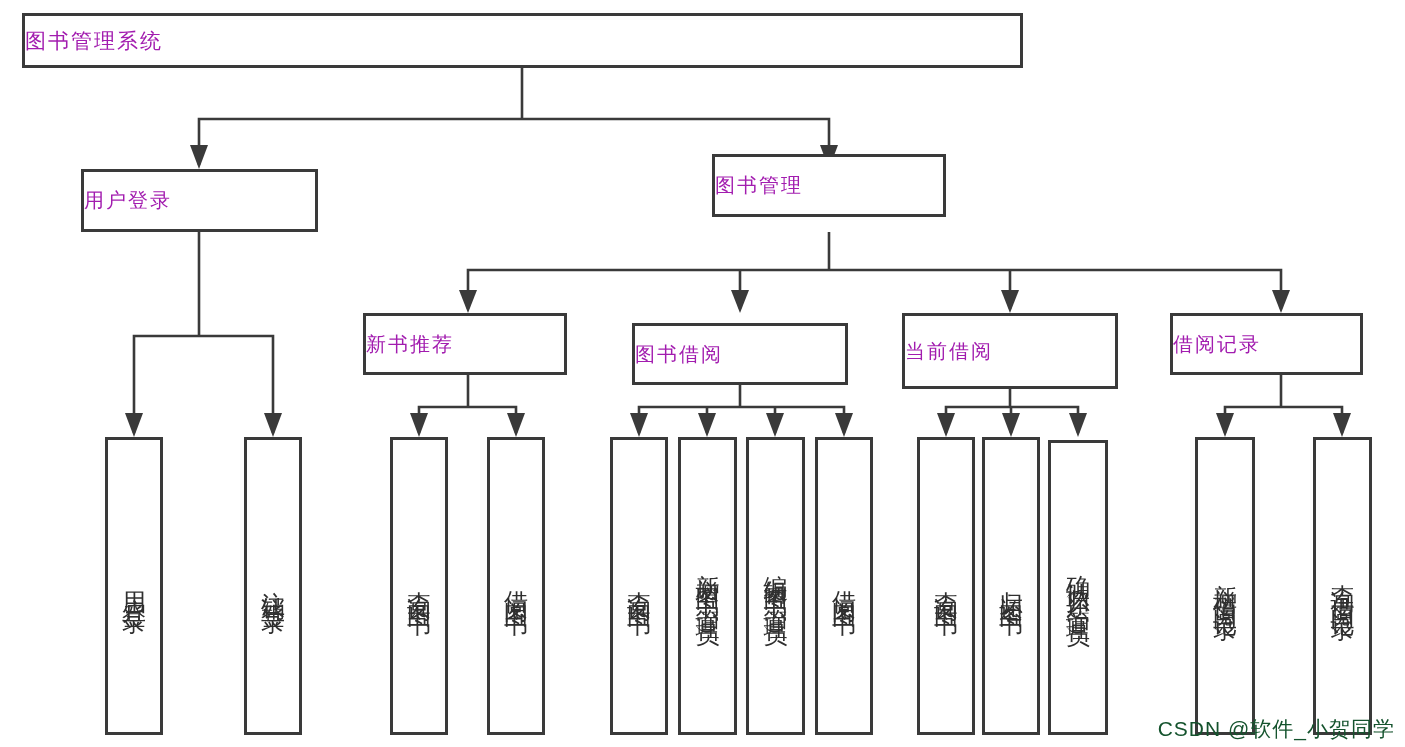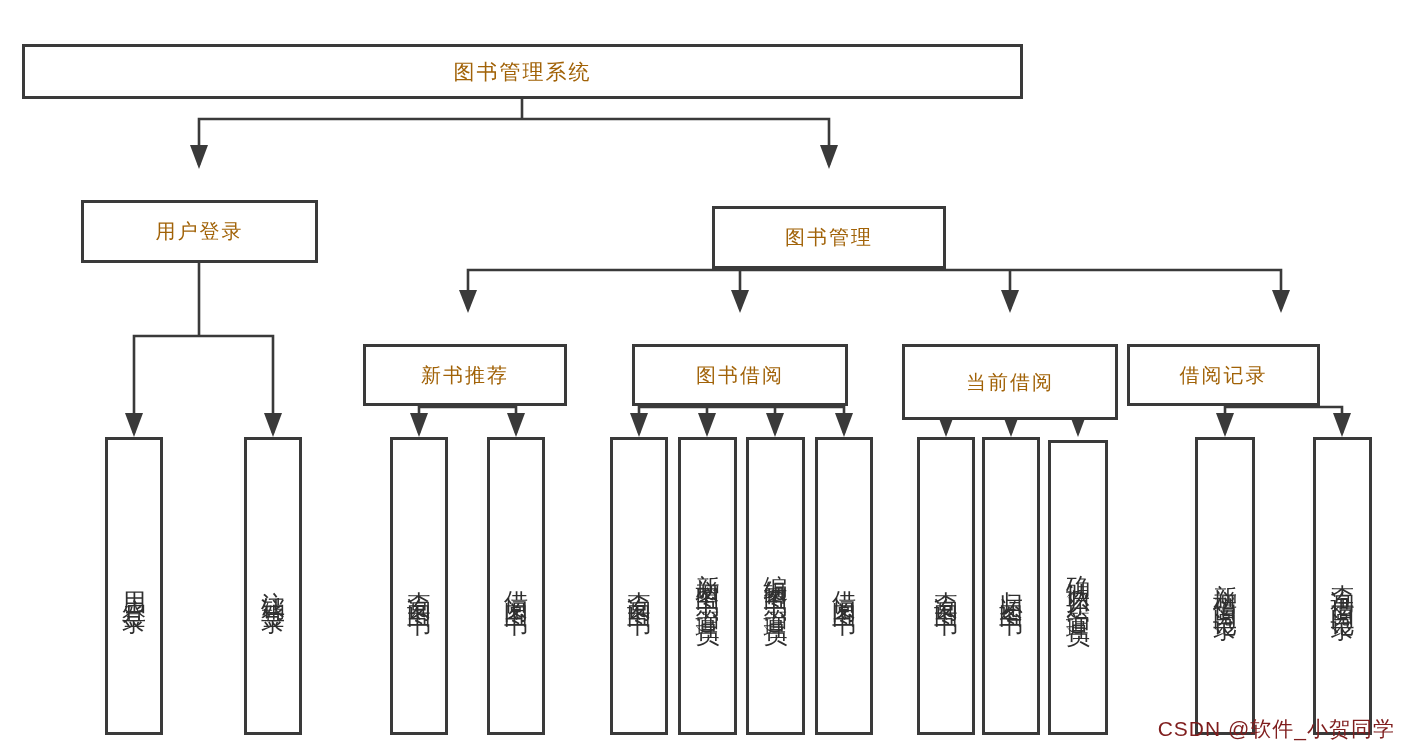--- a/index.html
+++ b/index.html
@@ -26,26 +26,24 @@
     fill: #3a3a3a;
     stroke: none;
   }
   .node {
     position: absolute;
     box-sizing: border-box;
     border: 3px solid #3a3a3a;
     background: #ffffff;
     display: flex;
     align-items: center;
-    justify-content: center;
-    color: #a16207;
+    color: #a21caf;
     font-size: 20px;
     letter-spacing: 2px;
     z-index: 2;
-    margin-top: 31px;
   }
   .node.root { font-size: 21px; }
   .leaf {
     position: absolute;
     box-sizing: border-box;
     border: 3px solid #3a3a3a;
     background: #ffffff;
     display: flex;
     align-items: center;
     justify-content: center;
@@ -54,21 +52,21 @@
     text-orientation: mixed;
     font-size: 24px;
     letter-spacing: 7px;
     line-height: 1;
     z-index: 2;
   }
   .watermark {
     position: absolute;
     right: 10px;
     bottom: 4px;
-    color: #7f1d1d;
+    color: #14532d;
     font-size: 21px;
     letter-spacing: 1px;
     z-index: 5;
     white-space: nowrap;
   }
 </style>
 </head>
 <body>
 
 <div class="canvas">
@@ -135,34 +133,34 @@
     </g>
   </svg>
 
   <div class="node root" style="left:22px; top:13px; width:1001px; height:55px;">
     <span>图书管理系统</span>
   </div>
 
   <div class="node" style="left:81px; top:169px; width:237px; height:63px;">
     <span>用户登录</span>
   </div>
-  <div class="node" style="left:712px; top:175px; width:234px; height:63px;">
+  <div class="node" style="left:712px; top:154px; width:234px; height:63px;">
     <span>图书管理</span>
   </div>
 
   <div class="node" style="left:363px; top:313px; width:204px; height:62px;">
     <span>新书推荐</span>
   </div>
-  <div class="node" style="left:632px; top:313px; width:216px; height:62px;">
+  <div class="node" style="left:632px; top:323px; width:216px; height:62px;">
     <span>图书借阅</span>
   </div>
   <div class="node" style="left:902px; top:313px; width:216px; height:76px;">
     <span>当前借阅</span>
   </div>
-  <div class="node" style="left:1127px; top:313px; width:193px; height:62px;">
+  <div class="node" style="left:1170px; top:313px; width:193px; height:62px;">
     <span>借阅记录</span>
   </div>
 
   <div class="leaf" style="left:105px; top:437px; width:58px; height:298px;">
     <span>用户登录</span>
   </div>
   <div class="leaf" style="left:244px; top:437px; width:58px; height:298px;">
     <span>注销登录</span>
   </div>
 

